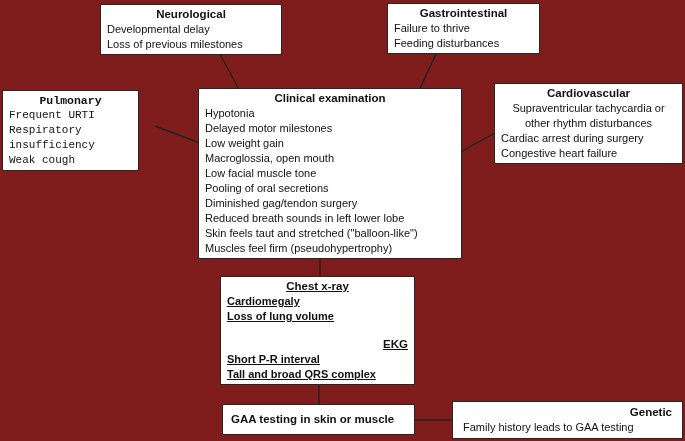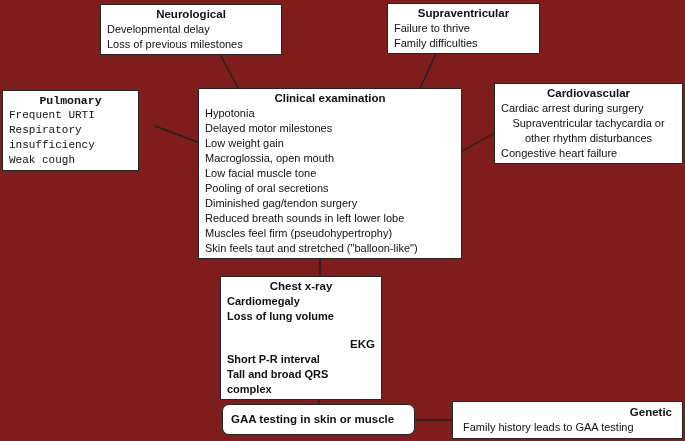--- a/index.html
+++ b/index.html
@@ -39,22 +39,22 @@
   .node-line { text-align: left; white-space: normal; }
   .node-line.center-wrap { text-align: center; }
   .bold-line { font-weight: bold; }
   .section-gap { margin-top: 13px; text-align: right; }
 
   #node-neurological   { left: 100px; top: 4px;   width: 182px; }
   #node-gastro         { left: 387px; top: 3px;   width: 153px; }
   #node-pulmonary      { left: 2px;   top: 90px;  width: 137px; font-family: Liberation Mono, monospace; }
   #node-cardio         { left: 494px; top: 83px;  width: 189px; }
   #node-clinical       { left: 198px; top: 88px;  width: 264px; }
-  #node-tests          { left: 220px; top: 276px; width: 162px; }
-  #node-gaa            { left: 222px; top: 404px; width: 193px; padding: 7px 8px; font-weight: bold; font-size: 11.5px; border-radius: 7px; }
+  #node-tests          { left: 220px; top: 276px; width: 195px; text-decoration: underline; }
+  #node-gaa            { left: 222px; top: 404px; width: 193px; padding: 7px 8px; font-weight: bold; font-size: 11.5px; }
   #node-genetic        { left: 452px; top: 401px; width: 231px; padding: 3px 10px; }
 </style>
 </head>
 <body>
 
 <div class="canvas">
 
   <svg class="connectors" viewBox="0 0 685 441">
     <line x1="215" y1="45" x2="242" y2="95"></line>
     <line x1="440" y1="45" x2="417" y2="95"></line>
@@ -65,51 +65,51 @@
     <line x1="410" y1="420" x2="458" y2="420"></line>
   </svg>
 
   <div class="node" id="node-neurological">
     <div class="node-title">Neurological</div>
     <div class="node-line">Developmental delay</div>
     <div class="node-line">Loss of previous milestones</div>
   </div>
 
   <div class="node" id="node-gastro">
-    <div class="node-title">Supraventricular</div>
+    <div class="node-title">Gastrointestinal</div>
     <div class="node-line">Failure to thrive</div>
-    <div class="node-line">Family difficulties</div>
+    <div class="node-line">Feeding disturbances</div>
   </div>
 
   <div class="node" id="node-pulmonary">
     <div class="node-title">Pulmonary</div>
     <div class="node-line">Frequent URTI</div>
     <div class="node-line">Respiratory insufficiency</div>
     <div class="node-line">Weak cough</div>
   </div>
 
   <div class="node" id="node-cardio">
     <div class="node-title">Cardiovascular</div>
+    <div class="node-line center-wrap">Supraventricular tachycardia or other rhythm disturbances</div>
     <div class="node-line">Cardiac arrest during surgery</div>
-    <div class="node-line center-wrap">Supraventricular tachycardia or other rhythm disturbances</div>
     <div class="node-line">Congestive heart failure</div>
   </div>
 
   <div class="node" id="node-clinical">
     <div class="node-title">Clinical examination</div>
     <div class="node-line">Hypotonia</div>
     <div class="node-line">Delayed motor milestones</div>
     <div class="node-line">Low weight gain</div>
     <div class="node-line">Macroglossia, open mouth</div>
     <div class="node-line">Low facial muscle tone</div>
     <div class="node-line">Pooling of oral secretions</div>
     <div class="node-line">Diminished gag/tendon surgery</div>
     <div class="node-line">Reduced breath sounds in left lower lobe</div>
+    <div class="node-line">Skin feels taut and stretched ("balloon-like")</div>
     <div class="node-line">Muscles feel firm (pseudohypertrophy)</div>
-    <div class="node-line">Skin feels taut and stretched ("balloon-like")</div>
   </div>
 
   <div class="node" id="node-tests">
     <div class="node-title">Chest x-ray</div>
     <div class="node-line bold-line">Cardiomegaly</div>
     <div class="node-line bold-line">Loss of lung volume</div>
     <div class="node-title section-gap">EKG</div>
     <div class="node-line bold-line">Short P-R interval</div>
     <div class="node-line bold-line">Tall and broad QRS complex</div>
   </div>

